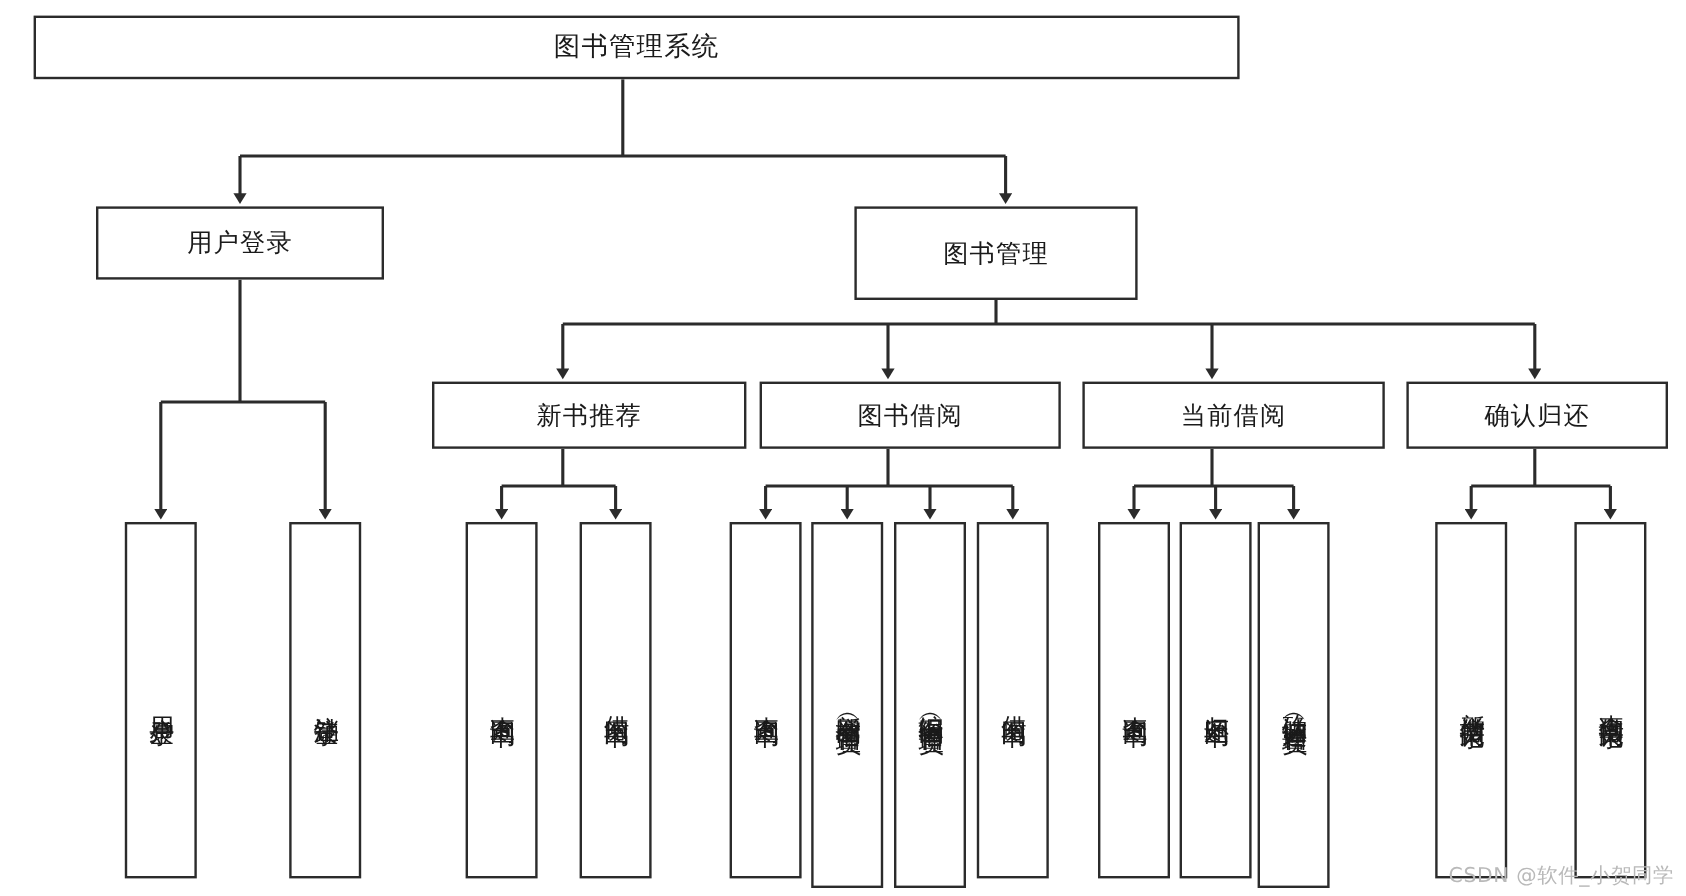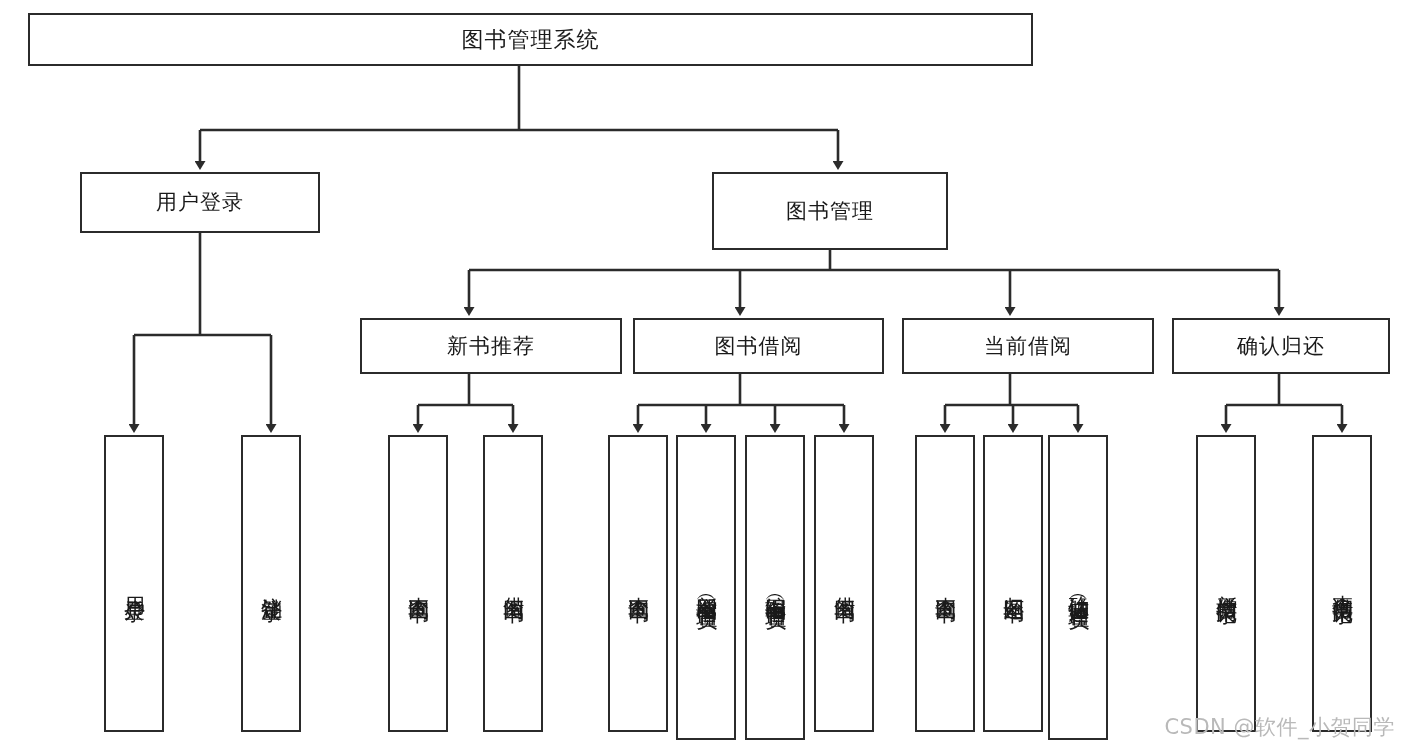--- a/index.html
+++ b/index.html
@@ -49,21 +49,21 @@
     line-height:1.32;
     letter-spacing:2px;
     white-space:normal;
     text-align:center;
   }
   .node.root .label{font-size:22px;}
   .watermark{
     position:absolute;
     right:10px;
     bottom:6px;
-    font-size:21px;
+    font-size:17px;
     color:#b9b9b9;
     letter-spacing:0.5px;
     z-index:3;
     white-space:nowrap;
   }
 </style>
 </head>
 <body>
 
 <div id="canvas">

